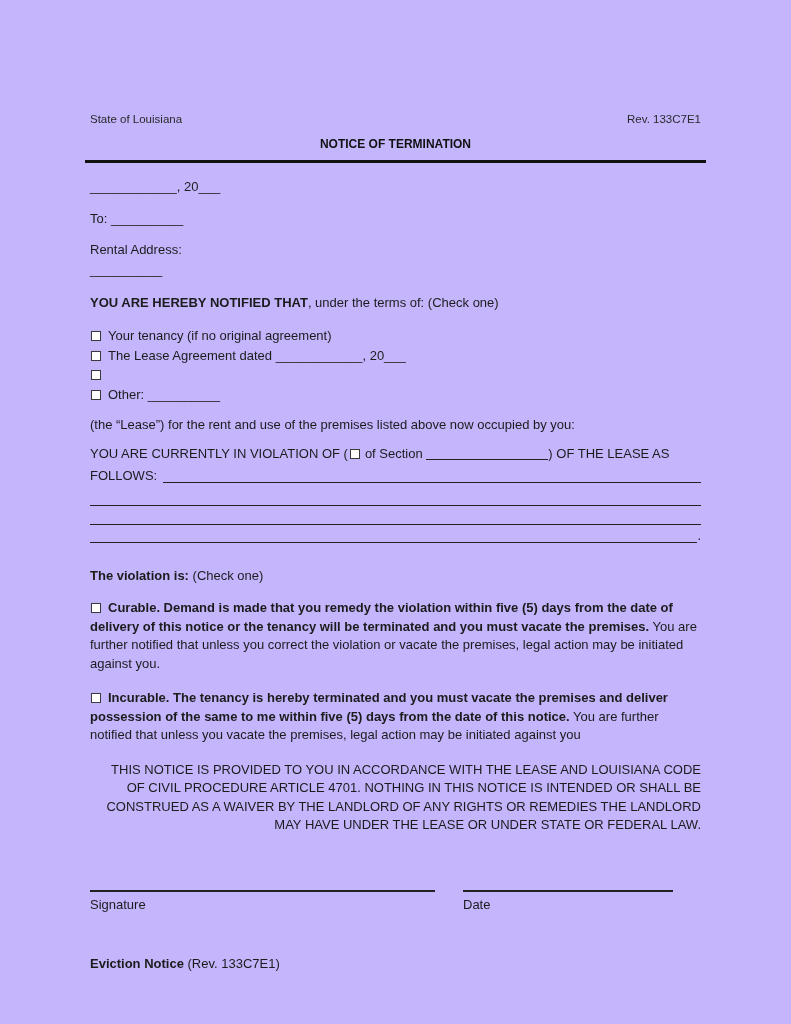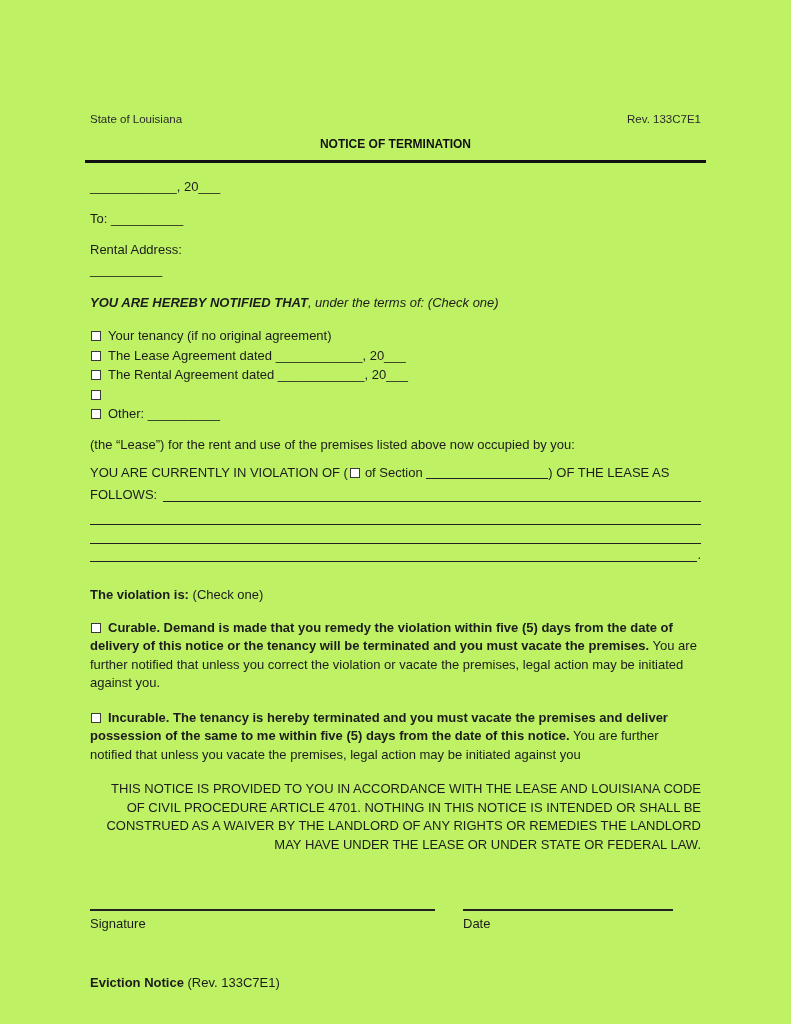--- a/index.html
+++ b/index.html
@@ -1,34 +1,34 @@
 <!DOCTYPE html>
 <html><head>
 <meta charset="utf-8">
 <style>
   html,body{margin:0;padding:0;background:#ffffff;}
   .page{
     position:relative;
     width:791px;height:1024px;
-    background:#bef264;
+    background:#c4b5fd;
     box-sizing:border-box;
     padding:113px 90px 0 90px;
     font-family:"Liberation Sans", sans-serif;
     color:#1c1c1c;
     font-size:13px;
     line-height:18.5px;
   }
   .header-row{display:flex;justify-content:space-between;font-size:11.5px;line-height:13px;color:#2a2a2a;}
   .doc-title{margin-top:6px;text-align:center;font-size:12px;line-height:24px;font-weight:bold;color:#111;}
   .rule{margin:4px -5px 0 -5px;height:3px;background:#111;}
   .date-line{margin-top:15px;}
   .to-line{margin-top:13px;}
   .rental-label{margin-top:13px;}
   .rental-blank{line-height:19px;}
-  .notified{margin-top:15px;font-style:italic;}
+  .notified{margin-top:15px;}
   .bold{font-weight:bold;}
   .options{margin-top:14px;}
   .opt{line-height:19.5px;}
   .cb{
     display:inline-block;width:10px;height:10px;
     border:1.2px solid #3a3a3a;background:#fff;
     margin:0 7px 0 1px;vertical-align:-1px;box-sizing:border-box;
   }
   .cb-inline{margin:0 5px 0 2px;}
   .lease-clause{margin-top:12px;}
@@ -82,23 +82,20 @@
   </div>
 
   <div class="options">
     <div class="opt">
       <span class="cb"></span><span>Your tenancy (if no original agreement)</span>
     </div>
     <div class="opt">
       <span class="cb"></span><span>The Lease Agreement dated ____________, 20___</span>
     </div>
     <div class="opt">
-      <span class="cb"></span><span>The Rental Agreement dated ____________, 20___</span>
-    </div>
-    <div class="opt">
       <span class="cb"></span>
     </div>
     <div class="opt">
       <span class="cb"></span><span>Other: __________</span>
     </div>
   </div>
 
   <div class="lease-clause">(the “Lease”) for the rent and use of the premises listed above now occupied by you:</div>
 
   <div class="violation">

